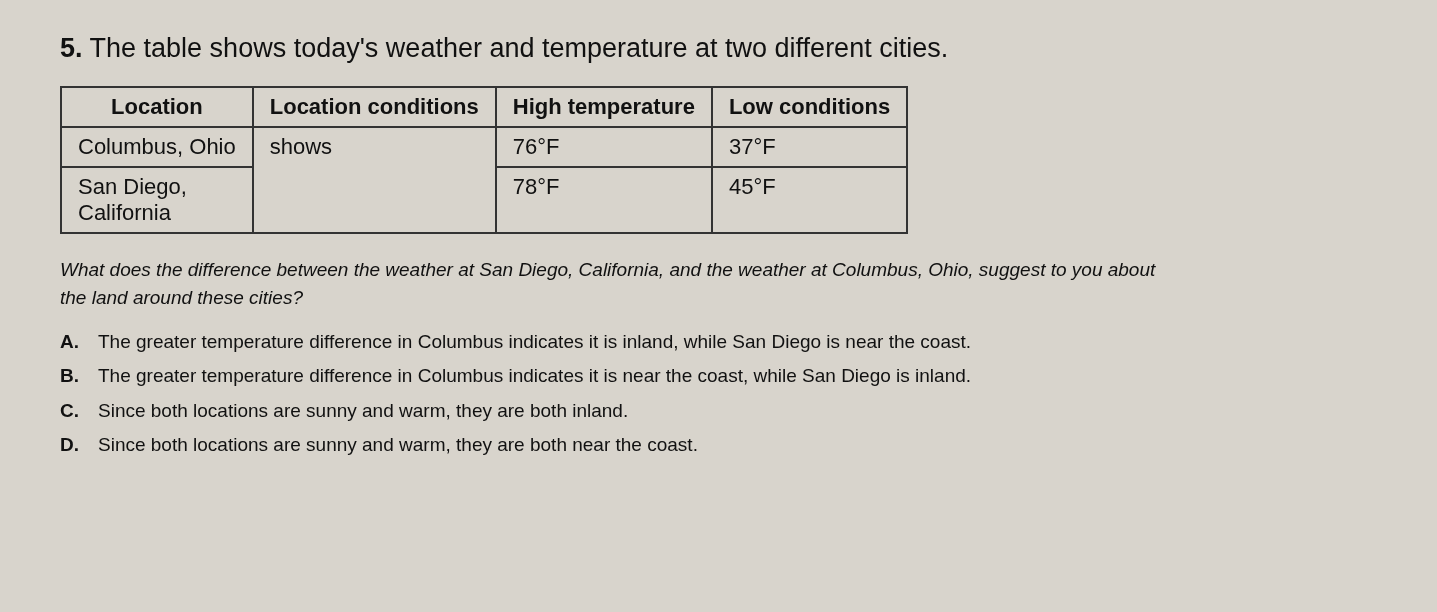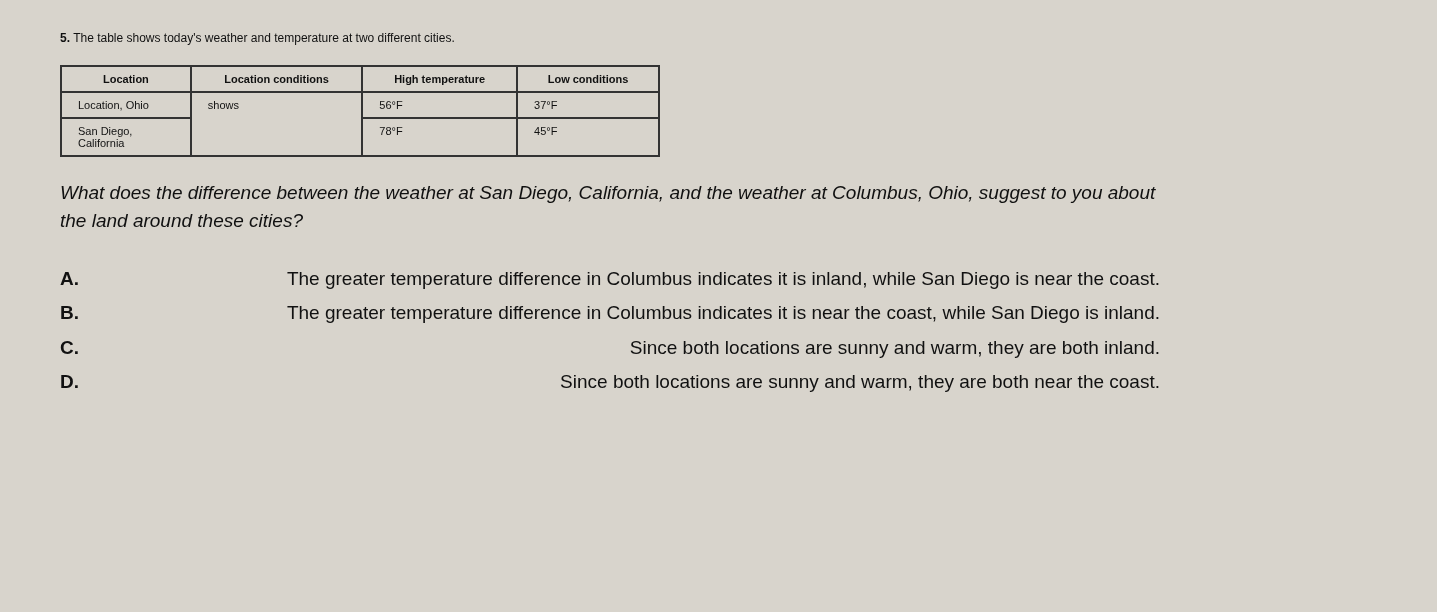--- a/index.html
+++ b/index.html
@@ -6,57 +6,57 @@
     body {
       background-color: #d8d4cc;
       font-family: Arial, sans-serif;
       width: 1437px;
       min-height: 612px;
       padding: 30px 60px;
       color: #111;
     }
 
     .question-header {
-      font-size: 12px;
+      font-size: 27px;
       margin-bottom: 18px;
       font-weight: normal;
       line-height: 1.4;
     }
 
     .question-number {
       font-weight: bold;
     }
 
     table {
       border-collapse: collapse;
       margin-bottom: 22px;
       min-width: 600px;
     }
 
     table th, table td {
       border: 2px solid #333;
       padding: 6px 16px;
-      font-size: 11px;
+      font-size: 22px;
       vertical-align: top;
     }
 
     table th {
       font-weight: bold;
       background-color: transparent;
       white-space: nowrap;
     }
 
     table td {
       font-weight: normal;
     }
 
     .question-text {
       font-size: 19px;
       font-style: italic;
-      margin-bottom: 28px;
+      margin-bottom: 14px;
       line-height: 1.5;
       max-width: 1100px;
     }
 
     .answer-options {
       font-size: 19px;
       line-height: 1.6;
       max-width: 1100px;
     }
 
@@ -67,21 +67,20 @@
     }
 
     .option-letter {
       font-weight: bold;
       min-width: 38px;
       flex-shrink: 0;
     }
 
     .option-text {
       flex: 1;
-      text-align: right;
     }
   </style>
 </head>
 <body>
 
 <p class="question-header">
   <span class="question-number">5.</span>
   <span>The table shows today's weather and temperature at two different cities.</span>
 </p>
 
@@ -89,23 +88,23 @@
   <thead>
     <tr>
       <th>Location</th>
       <th>Location conditions</th>
       <th>High temperature</th>
       <th>Low conditions</th>
     </tr>
   </thead>
   <tbody>
     <tr>
-      <td>Location, Ohio</td>
+      <td>Columbus, Ohio</td>
       <td rowspan="2">shows</td>
-      <td>56°F</td>
+      <td>76°F</td>
       <td>37°F</td>
     </tr>
     <tr>
       <td>San Diego,<br>California</td>
       <td>78°F</td>
       <td>45°F</td>
     </tr>
   </tbody>
 </table>
 

